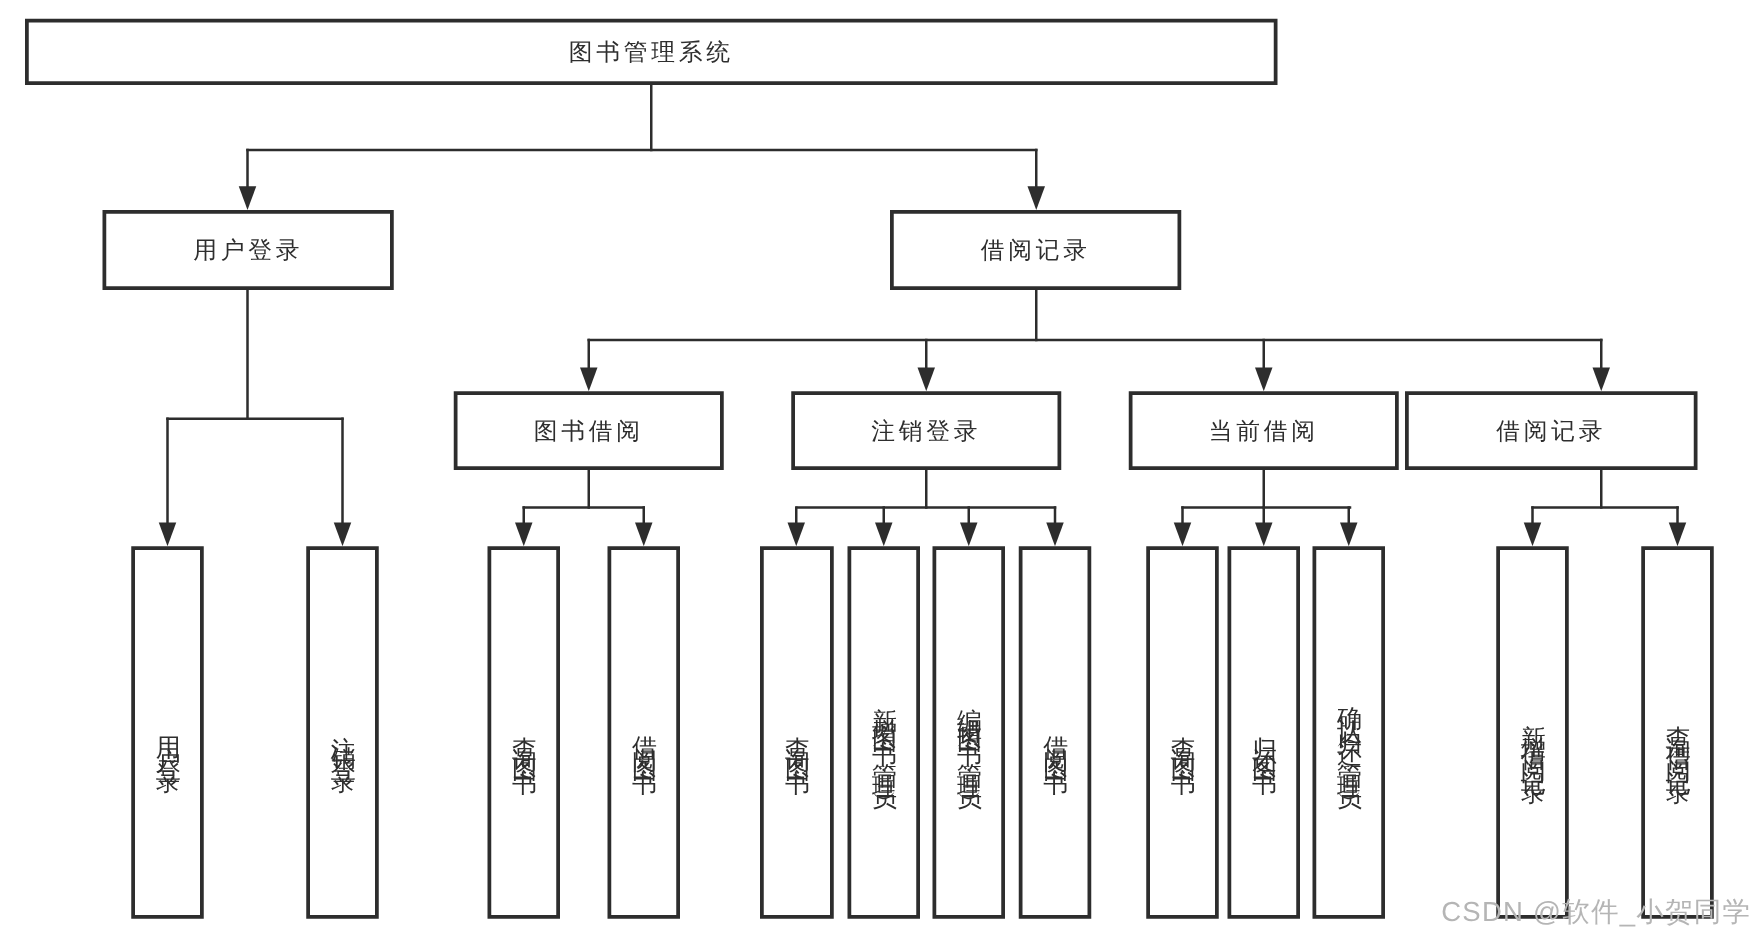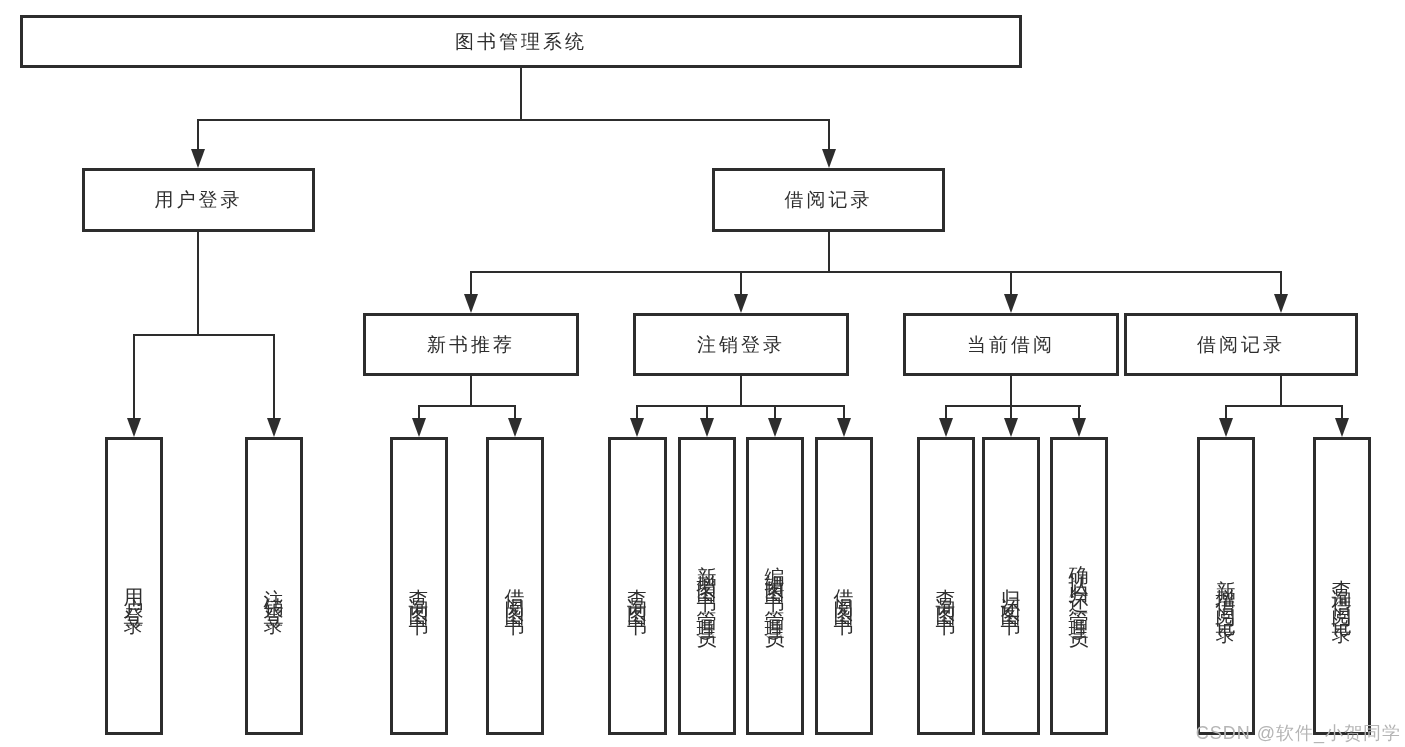--- a/index.html
+++ b/index.html
@@ -46,21 +46,21 @@
   .arrow{
     position:absolute;
     width:0;height:0;
     border-left:7px solid transparent;
     border-right:7px solid transparent;
     border-top:19px solid var(--line);
   }
   .watermark{
     position:absolute;
     right:4px;bottom:2px;
-    font-size:18px;
+    font-size:22px;
     color:var(--watermark);
     letter-spacing:1px;
     z-index:5;
     white-space:nowrap;
   }
 </style>
 </head>
 <body>
 
 <div id="canvas">
@@ -95,21 +95,21 @@
   <div class="line" style="left:470px;top:271px;width:2px;height:27px;"></div>
   <div class="line" style="left:740px;top:271px;width:2px;height:27px;"></div>
   <div class="line" style="left:1010px;top:271px;width:2px;height:27px;"></div>
   <div class="line" style="left:1280px;top:271px;width:2px;height:27px;"></div>
   <div class="arrow" style="left:464px;top:294px;"></div>
   <div class="arrow" style="left:734px;top:294px;"></div>
   <div class="arrow" style="left:1004px;top:294px;"></div>
   <div class="arrow" style="left:1274px;top:294px;"></div>
 
   <div class="box hbox" style="left:363px;top:313px;width:216px;height:63px;">
-    <span>新书推荐</span>
+    <span>图书借阅</span>
   </div>
   <div class="box hbox" style="left:633px;top:313px;width:216px;height:63px;">
     <span>注销登录</span>
   </div>
   <div class="box hbox" style="left:903px;top:313px;width:216px;height:63px;">
     <span>当前借阅</span>
   </div>
   <div class="box hbox" style="left:1124px;top:313px;width:234px;height:63px;">
     <span>借阅记录</span>
   </div>

